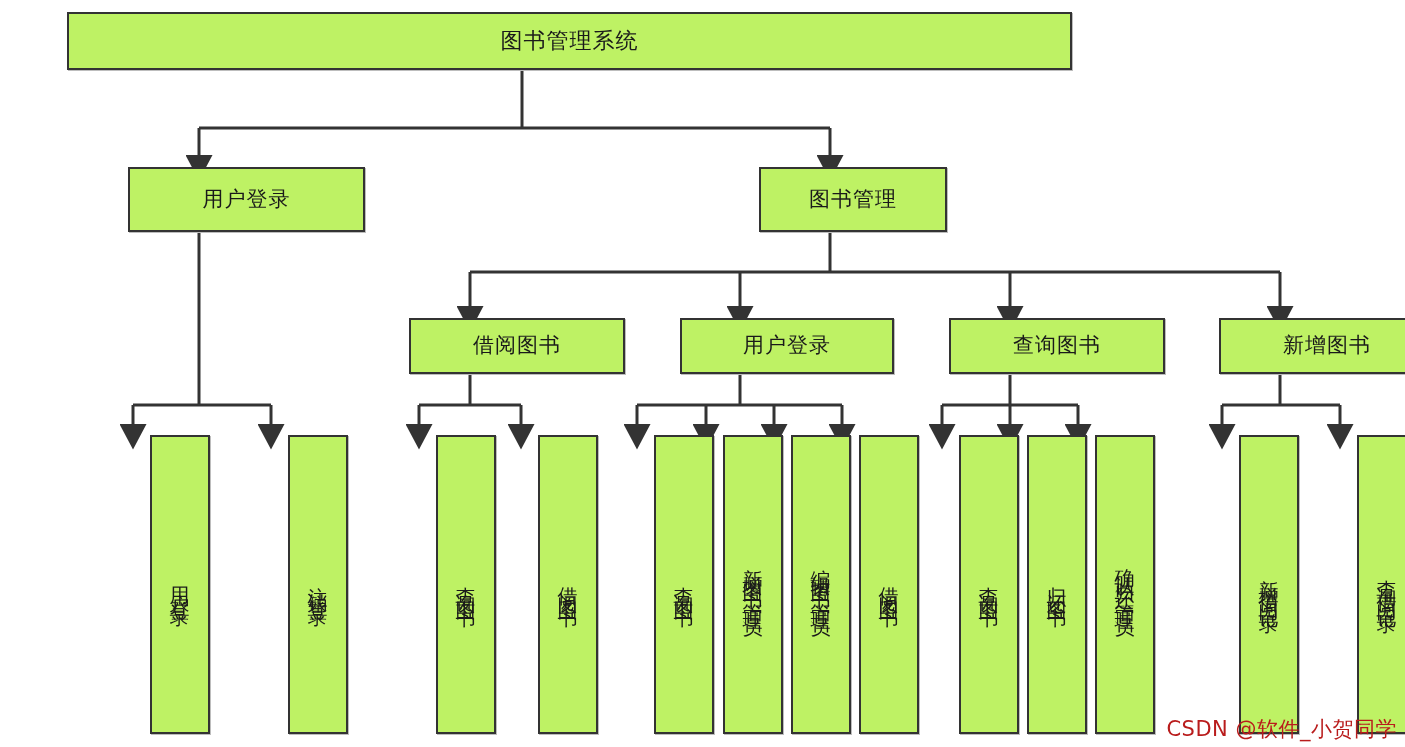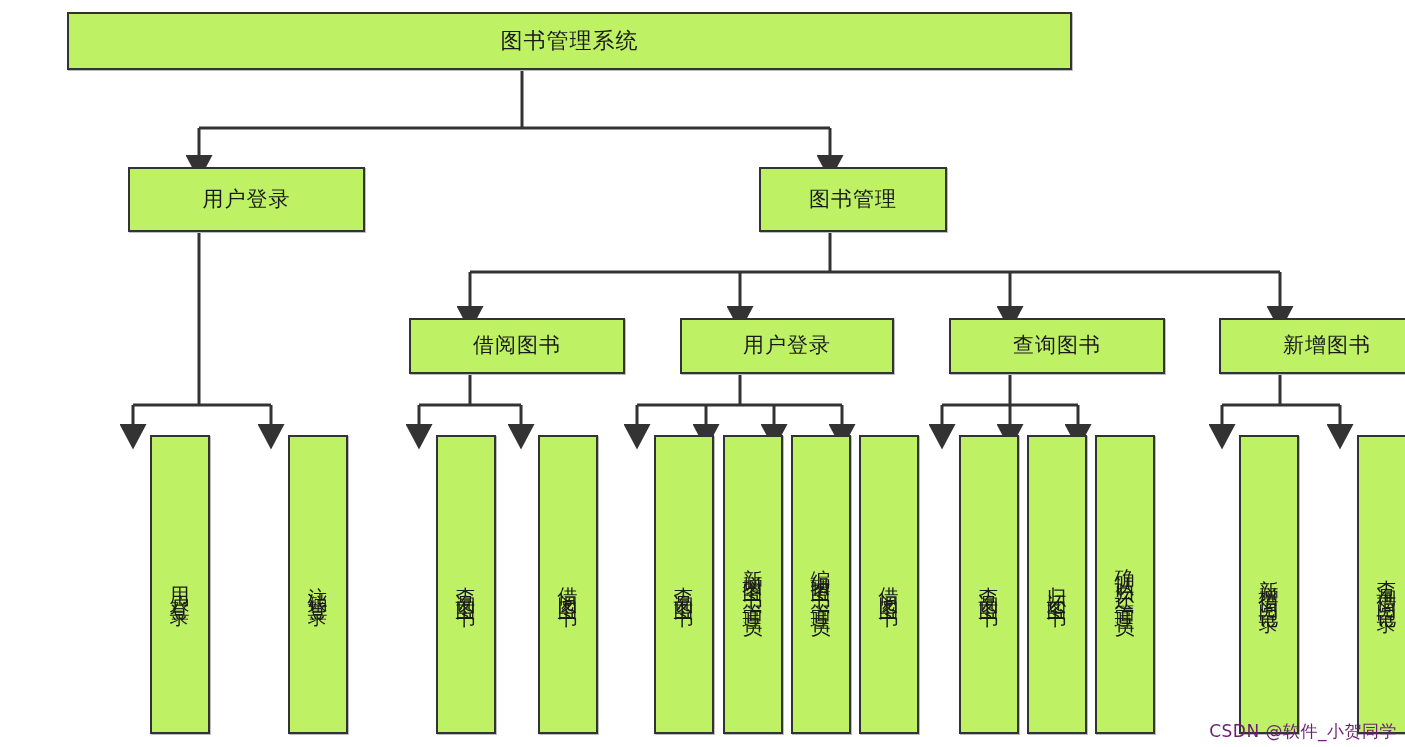--- a/index.html
+++ b/index.html
@@ -56,22 +56,22 @@
     line-height: 1.1;
     padding: 6px 0;
     align-items: center;
     justify-content: center;
     text-align: center;
   }
   .watermark {
     position: absolute;
     right: 8px;
     bottom: 4px;
-    font-size: 17px;
-    color: #701a75;
+    font-size: 21px;
+    color: #b91c1c;
     letter-spacing: 0.5px;
     white-space: nowrap;
     z-index: 5;
     font-family: "DejaVu Sans", "Liberation Sans", sans-serif;
   }
 </style>
 </head>
 <body>
 
 <div id="canvas">

